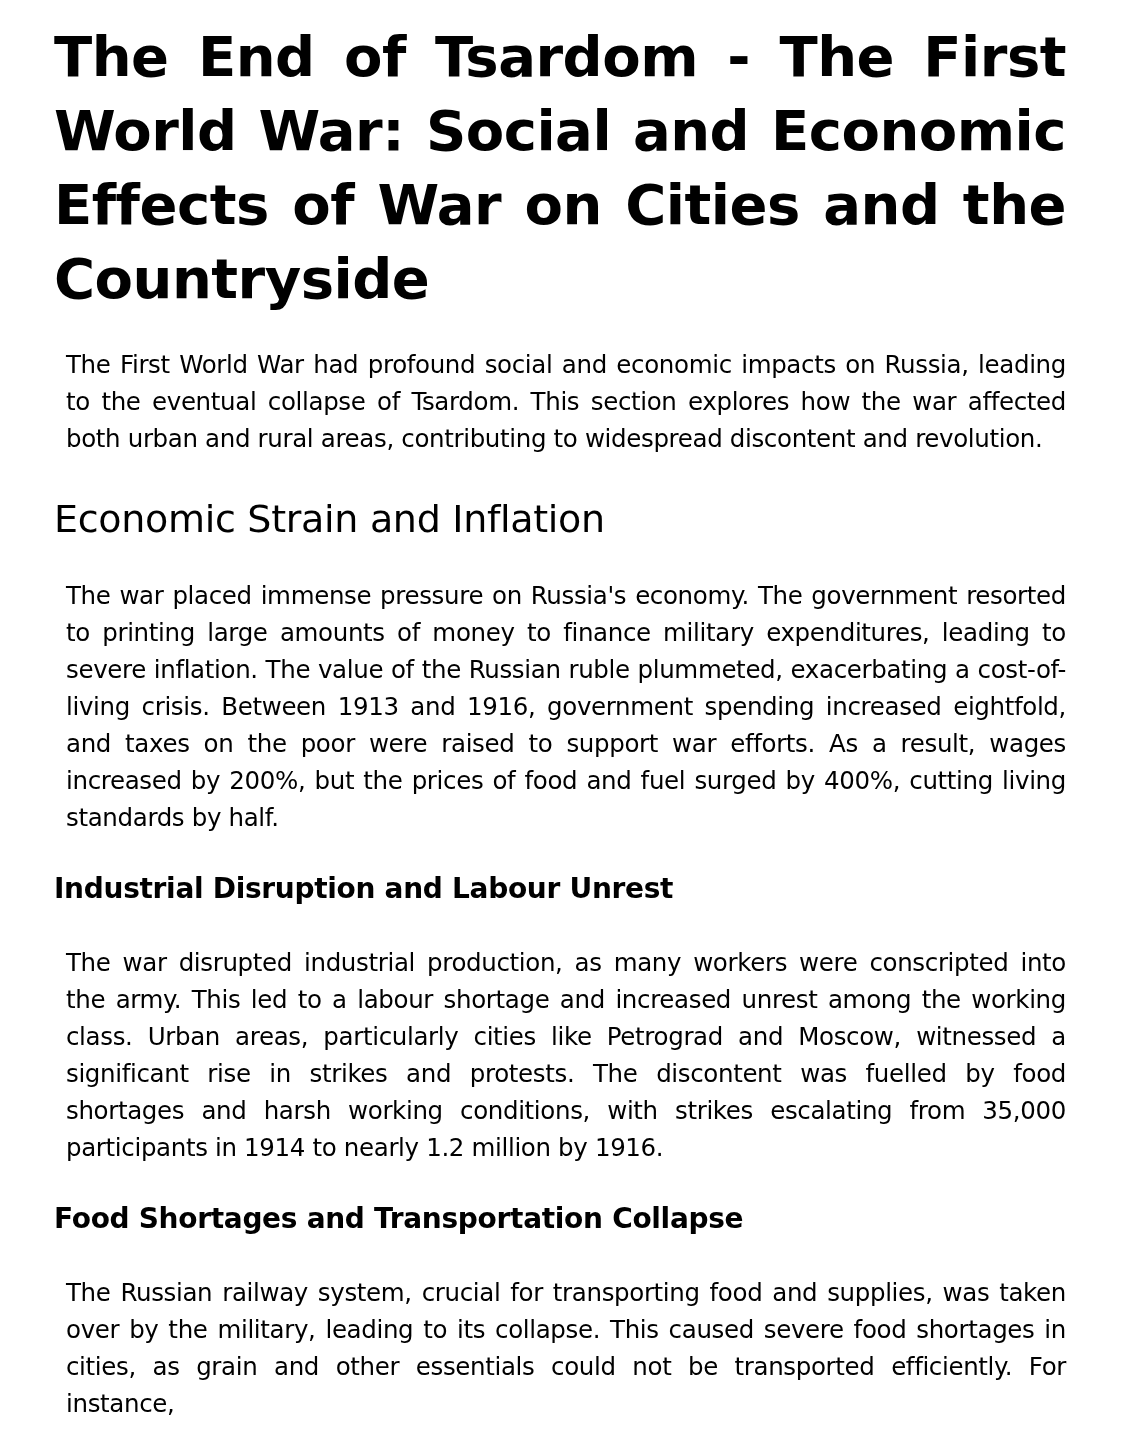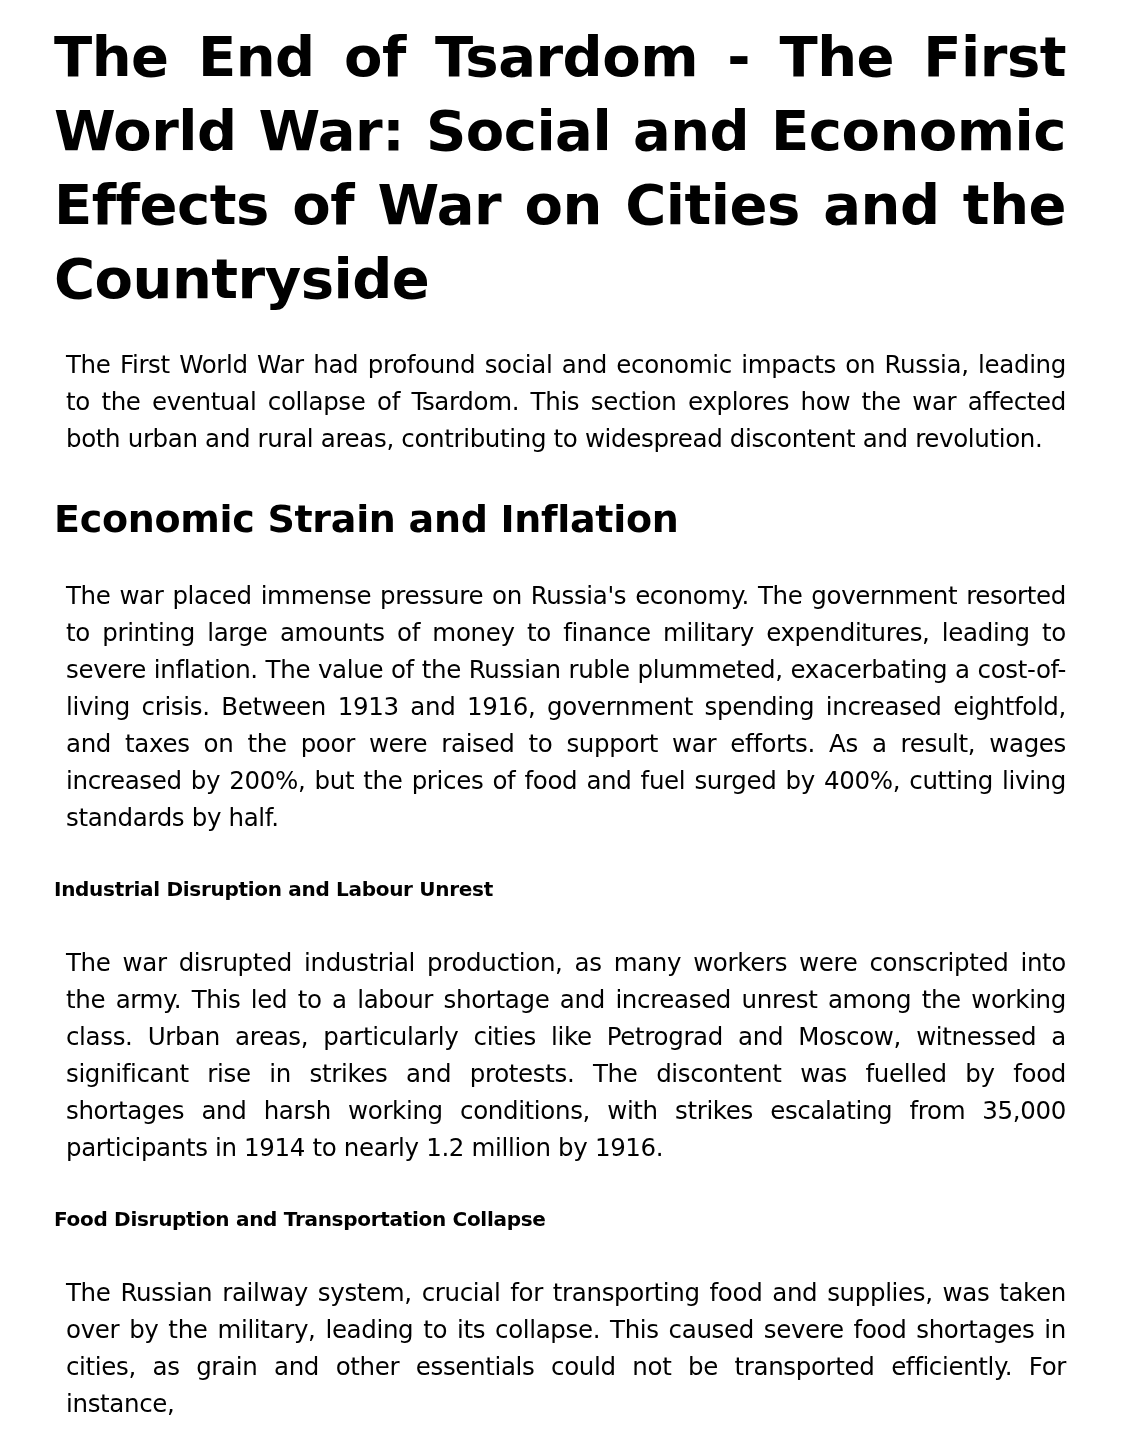--- a/index.html
+++ b/index.html
@@ -22,27 +22,27 @@
     h1 {
       font-size: 56px;
       font-weight: bold;
       line-height: 74px;
       margin: 0 12px 30px 0;
       text-align: justify;
       letter-spacing: -0.5px;
     }
     h2 {
       font-size: 38px;
-      font-weight: bold;
+      font-weight: normal;
       line-height: 48px;
       margin: 38px 0 34px 0;
       letter-spacing: -0.3px;
     }
     h3 {
-      font-size: 20px;
+      font-size: 28px;
       font-weight: bold;
       line-height: 42px;
       margin: 32px 0 34px 0;
       letter-spacing: -0.3px;
     }
     p {
       font-size: 24.5px;
       line-height: 37px;
       margin: 12px;
       text-align: justify;
@@ -64,17 +64,17 @@
   </section>
 
   <section>
 
     <div>
       <h3>Industrial Disruption and Labour Unrest</h3>
       <p>The war disrupted industrial production, as many workers were conscripted into the army. This led to a labour shortage and increased unrest among the working class. Urban areas, particularly cities like Petrograd and Moscow, witnessed a significant rise in strikes and protests. The discontent was fuelled by food shortages and harsh working conditions, with strikes escalating from 35,000 participants in 1914 to nearly 1.2 million by 1916.</p>
     </div>
 
     <div>
-      <h3>Food Disruption and Transportation Collapse</h3>
+      <h3>Food Shortages and Transportation Collapse</h3>
       <p>The Russian railway system, crucial for transporting food and supplies, was taken over by the military, leading to its collapse. This caused severe food shortages in cities, as grain and other essentials could not be transported efficiently. For instance,</p>
     </div>
   </section>
 </div>
 
 </body></html>

